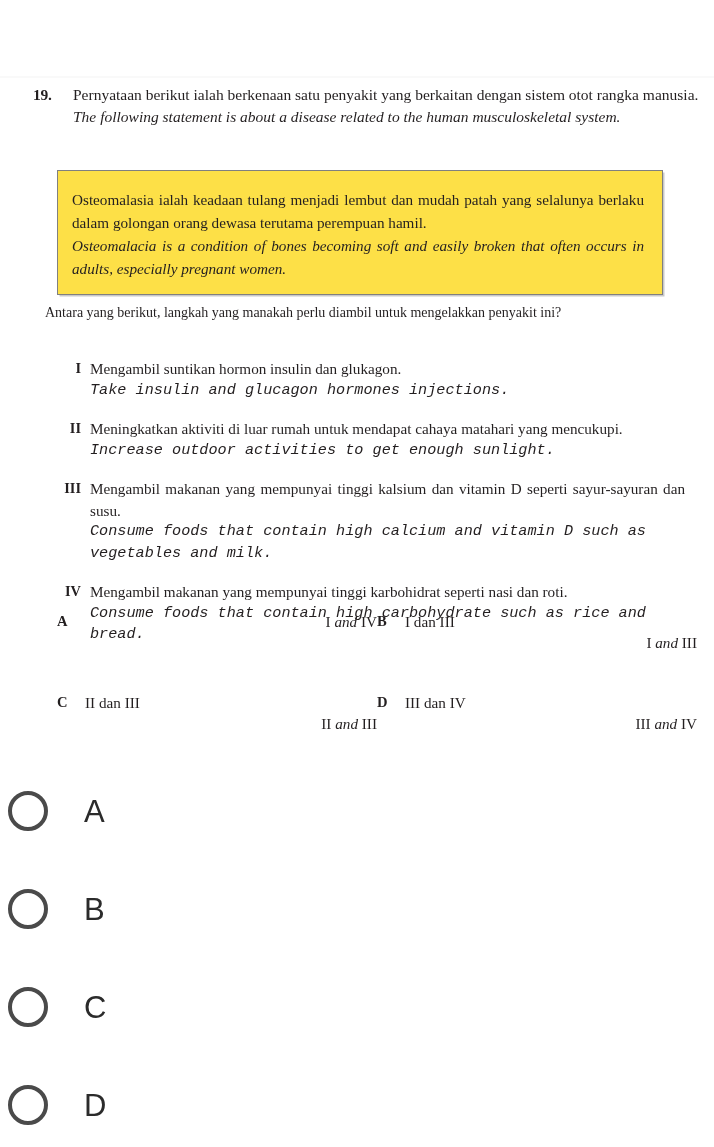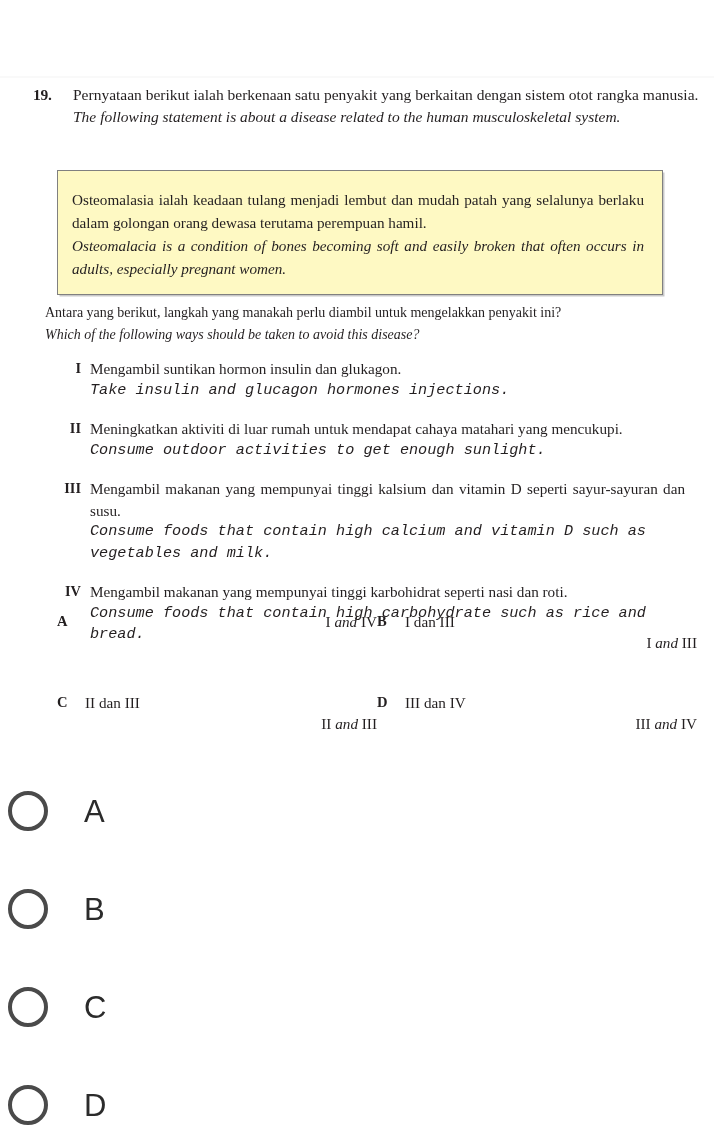--- a/index.html
+++ b/index.html
@@ -56,21 +56,21 @@
   }
 
   
   .statement-box {
     position: absolute;
     left: 57px;
     top: 170px;
     width: 606px;
     box-sizing: border-box;
     border: 1.4px solid #808080;
-    background: #fef9c3;
+    background: #fde047;
     box-shadow: 2px 2px 0 -0.5px #c9c9c9;
     padding: 17px 18px 14px 14px;
   }
   .statement-box p {
     margin: 0;
     font-size: 15.2px;
     line-height: 23px;
   }
   .statement-box .ms {
     text-align: justify;
@@ -218,38 +218,37 @@
     </div>
   </div>
 
   <div class="statement-box">
     <p class="ms">Osteomalasia ialah keadaan tulang menjadi lembut dan mudah patah yang selalunya berlaku dalam golongan orang dewasa terutama perempuan hamil.</p>
     <p class="en">Osteomalacia is a condition of bones becoming soft and easily broken that often occurs in adults, especially pregnant women.</p>
   </div>
 
   <div class="lead-in">
     <span class="ms">Antara yang berikut, langkah yang manakah perlu diambil untuk mengelakkan penyakit ini?</span>
-    <span class="en">Which of the following ways should be taken to avoid this disease?</span>
   </div>
 
   <div class="roman-list">
 
     <div class="roman-item">
       <div class="rn">I</div>
       <div class="rtext">
         <span class="ms">Mengambil suntikan hormon insulin dan glukagon.</span>
         <span class="en">Take insulin and glucagon hormones injections.</span>
       </div>
     </div>
 
     <div class="roman-item">
       <div class="rn">II</div>
       <div class="rtext">
         <span class="ms">Meningkatkan aktiviti di luar rumah untuk mendapat cahaya matahari yang mencukupi.</span>
-        <span class="en">Consume outdoor activities to get enough sunlight.</span>
+        <span class="en">Increase outdoor activities to get enough sunlight.</span>
       </div>
     </div>
 
     <div class="roman-item wide">
       <div class="rn">III</div>
       <div class="rtext">
         <span class="ms">Mengambil makanan yang mempunyai tinggi kalsium dan vitamin D seperti sayur-sayuran dan susu.</span>
         <span class="en">Consume foods that contain high calcium and vitamin D such as vegetables and milk.</span>
       </div>
     </div>

